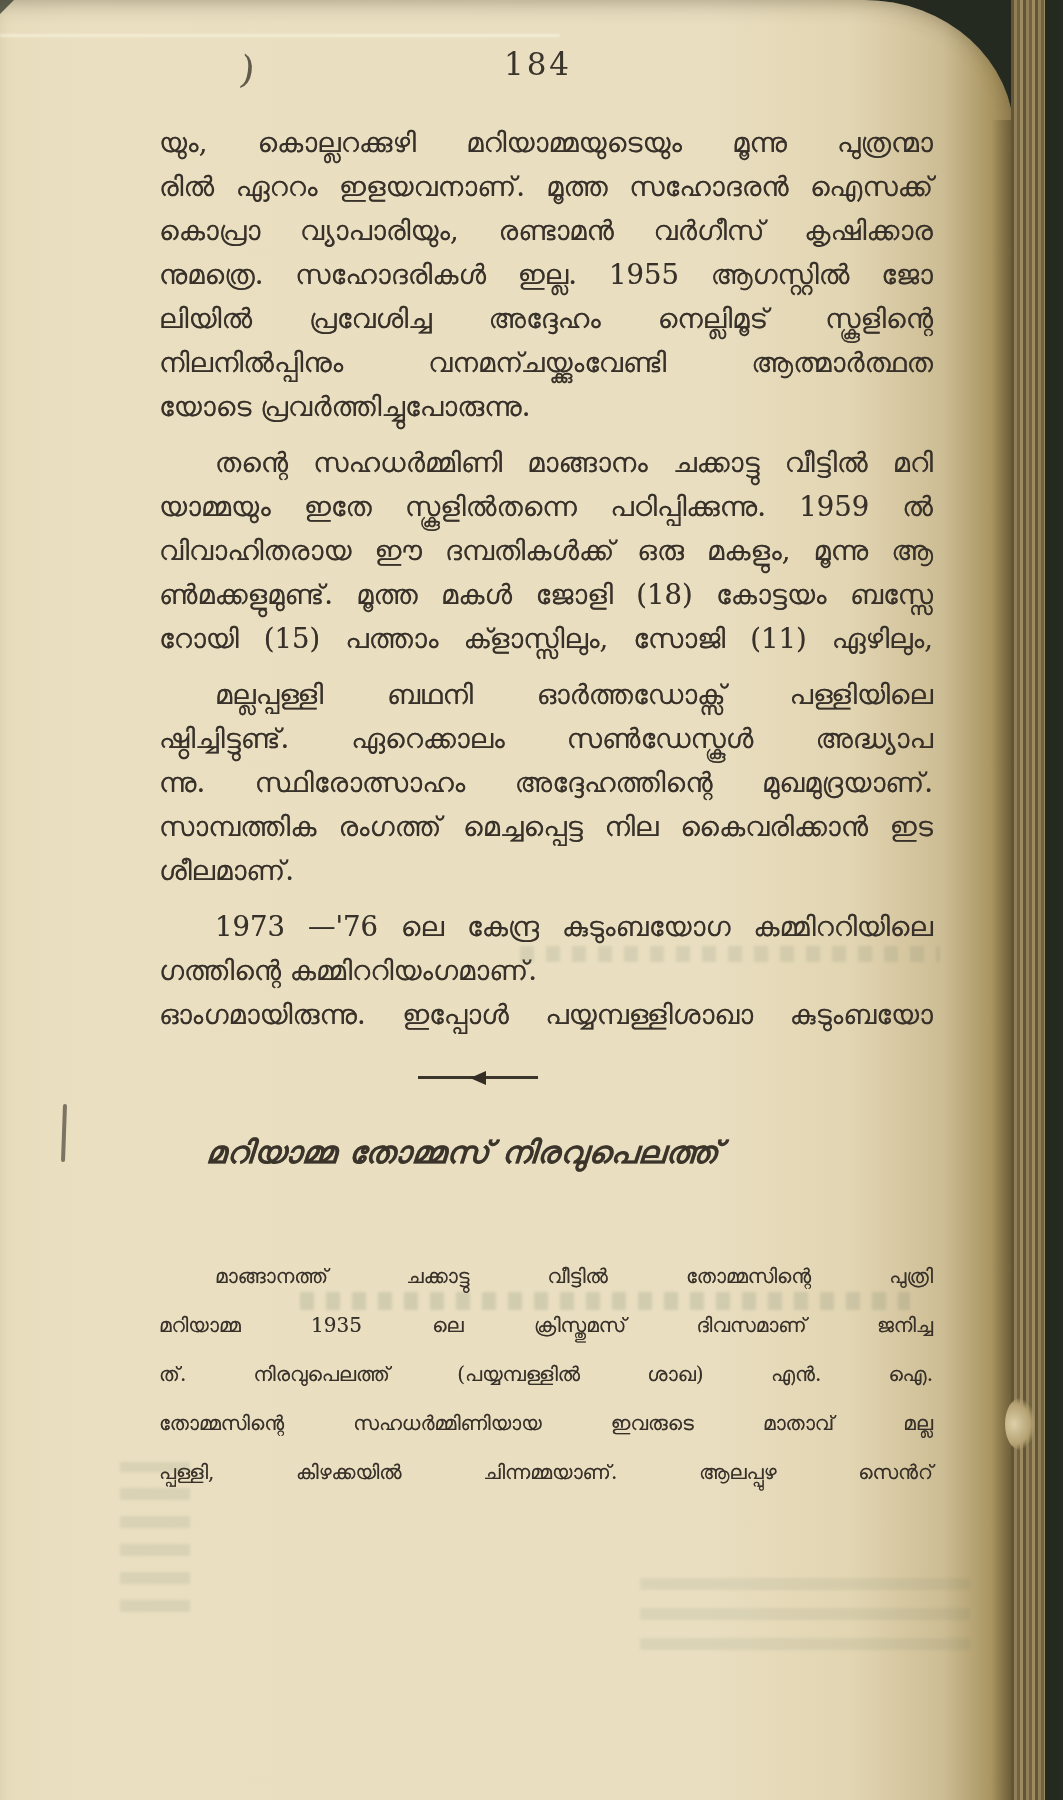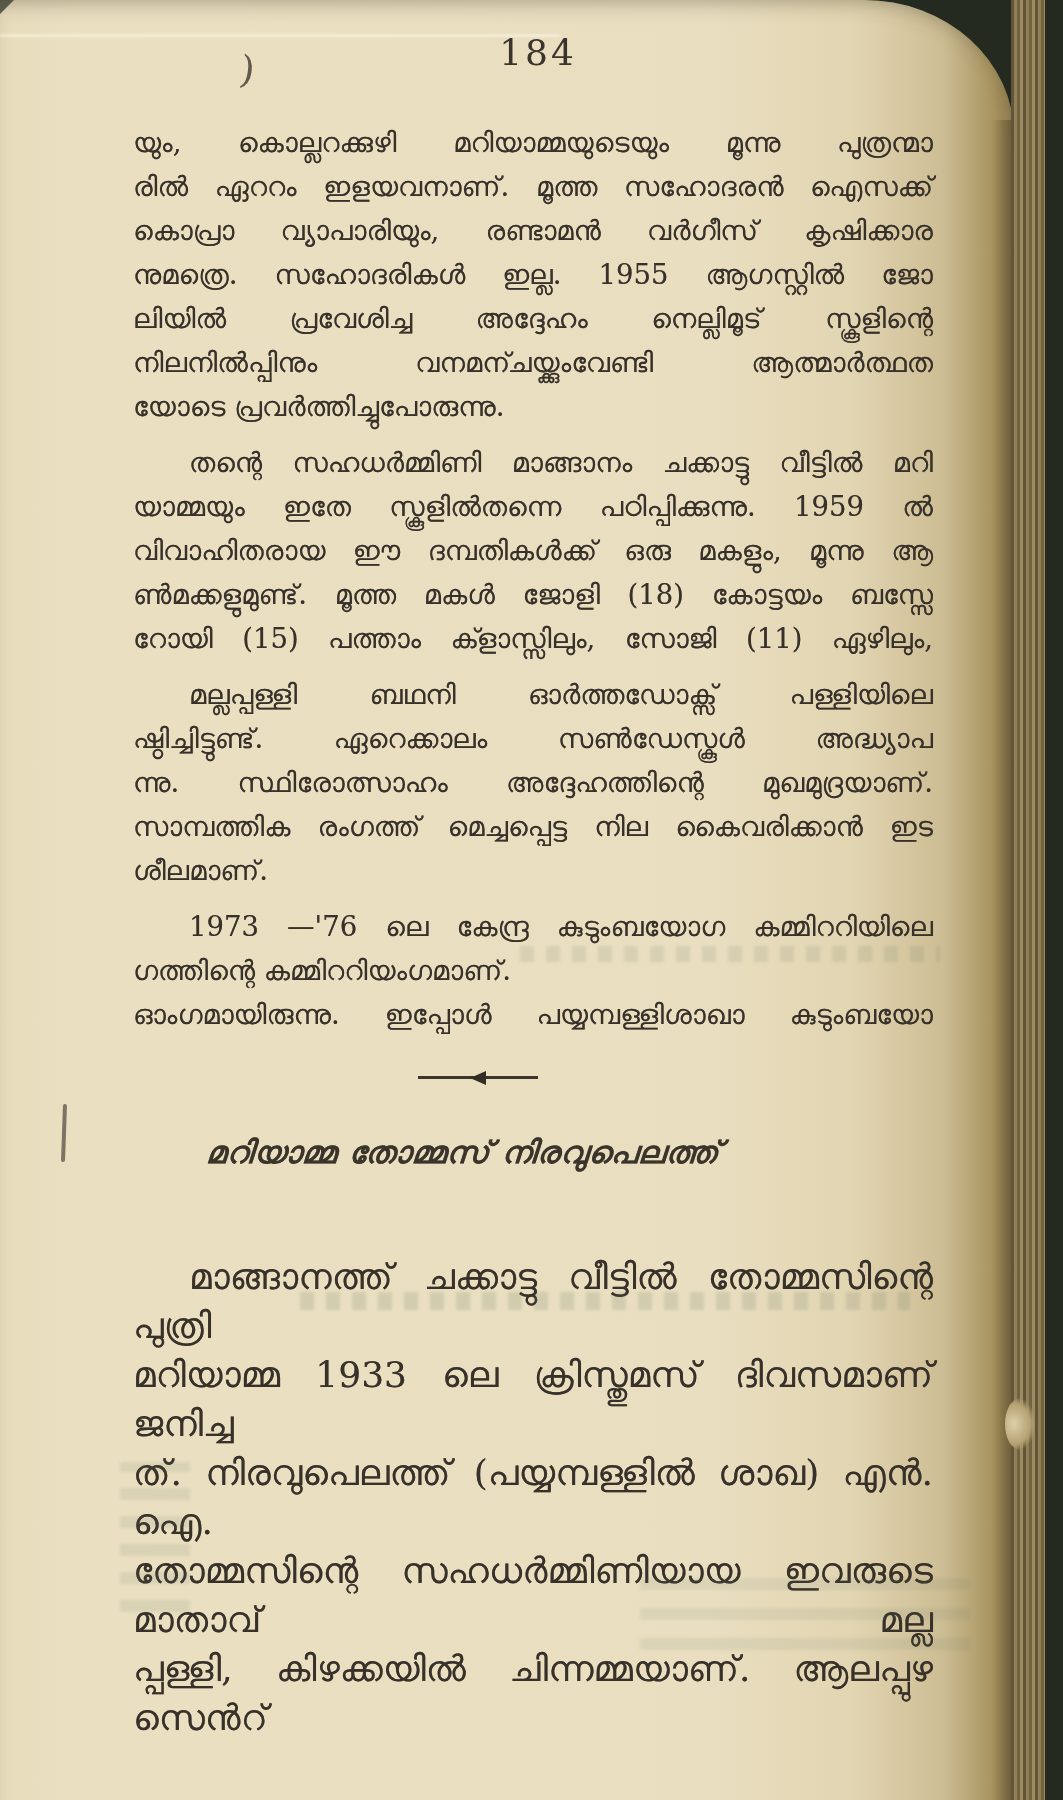--- a/index.html
+++ b/index.html
@@ -38,54 +38,54 @@
     position:absolute;left:0;top:0;width:0;height:0;
     border-left:14px solid #3c4032;border-bottom:14px solid transparent;
     opacity:.8;
   }
   .scanline{
     position:absolute;left:0;top:34px;width:560px;height:3px;
     background:rgba(255,252,238,.5);filter:blur(1px);
   }
   
   .page-number{
-    position:absolute;left:438px;top:32px;width:200px;
-    text-align:center;font-size:36px;letter-spacing:3px;color:#3a342b;
+    position:absolute;left:438px;top:46px;width:200px;
+    text-align:center;font-size:31px;letter-spacing:3px;color:#3a342b;
   }
   .ink-mark{
     position:absolute;left:240px;top:48px;font-size:38px;color:#4a4438;
     transform:rotate(8deg);opacity:.85;
   }
   .content{
     position:absolute;left:133px;top:120px;width:800px;
     color:#38312a;font-size:27.5px;line-height:44px;
     text-shadow:0 0 .6px rgba(56,49,42,.55);
   }
   .para{margin:0 0 12px 0;}
-  .line{white-space:normal;}
+  .line{white-space:normal;margin-left:26px;}
   .line.just{text-align:justify;text-align-last:justify;}
   .line.first-indent{text-indent:56px;}
   
   .divider{
     position:relative;margin:34px auto 0 auto;width:120px;height:14px;left:-55px;
   }
   .divider .rule{
     position:absolute;left:0;top:6px;width:120px;height:3px;background:#3b352c;
   }
   .divider .divider-arrow{
     position:absolute;left:52px;top:1px;width:0;height:0;
     border-right:16px solid #332d24;
     border-top:7px solid transparent;border-bottom:7px solid transparent;
   }
   .heading{
     margin:46px 0 0 0;width:660px;text-align:center;
     font-size:31px;font-weight:700;font-style:italic;color:#3b342a;
     letter-spacing:1px;transform:skewX(-4deg);
   }
-  .bottom-block{margin-top:78px;font-size:36px;line-height:49px;}
+  .bottom-block{margin-top:78px;font-size:20px;line-height:49px;}
   
   .ghost{
     position:absolute;opacity:.16;filter:blur(1.4px);pointer-events:none;
     background:repeating-linear-gradient(90deg,
       rgba(90,110,90,.8) 0 14px,rgba(90,110,90,0) 14px 26px);
   }
   .ghost.g1{left:520px;top:946px;width:420px;height:16px;}
   .ghost.g2{left:300px;top:1292px;width:610px;height:18px;opacity:.2;}
   .ghost.g3{left:120px;top:1462px;width:70px;height:150px;
     background:repeating-linear-gradient(0deg,
@@ -145,21 +145,21 @@
       <div class="divider">
         <span class="rule"></span>
         <span class="divider-arrow"></span>
       </div>
 
       <h2 class="heading">മറിയാമ്മ തോമ്മസ് നിരവുപെലത്ത്</h2>
 
       <div id="paras-bottom" class="bottom-block">
           <div class="para">
             <div class="line just first-indent">മാങ്ങാനത്ത് ചക്കാട്ടു വീട്ടിൽ തോമ്മസിന്റെ പുത്രി</div>
-            <div class="line just">മറിയാമ്മ 1933 ലെ ക്രിസ്തുമസ് ദിവസമാണ് ജനിച്ച</div>
+            <div class="line just">മറിയാമ്മ 1935 ലെ ക്രിസ്തുമസ് ദിവസമാണ് ജനിച്ച</div>
             <div class="line just">ത്. നിരവുപെലത്ത് (പയ്യമ്പള്ളിൽ ശാഖ) എൻ. ഐ.</div>
             <div class="line just">തോമ്മസിന്റെ സഹധർമ്മിണിയായ ഇവരുടെ മാതാവ് മല്ല</div>
             <div class="line just">പ്പള്ളി, കിഴക്കയിൽ ചിന്നമ്മയാണ്. ആലപ്പുഴ സെൻറ്</div>
           </div>
         </div>
     </div>
 
     <div class="ghost g1"></div>
     <div class="ghost g2"></div>
     <div class="ghost g3"></div>

